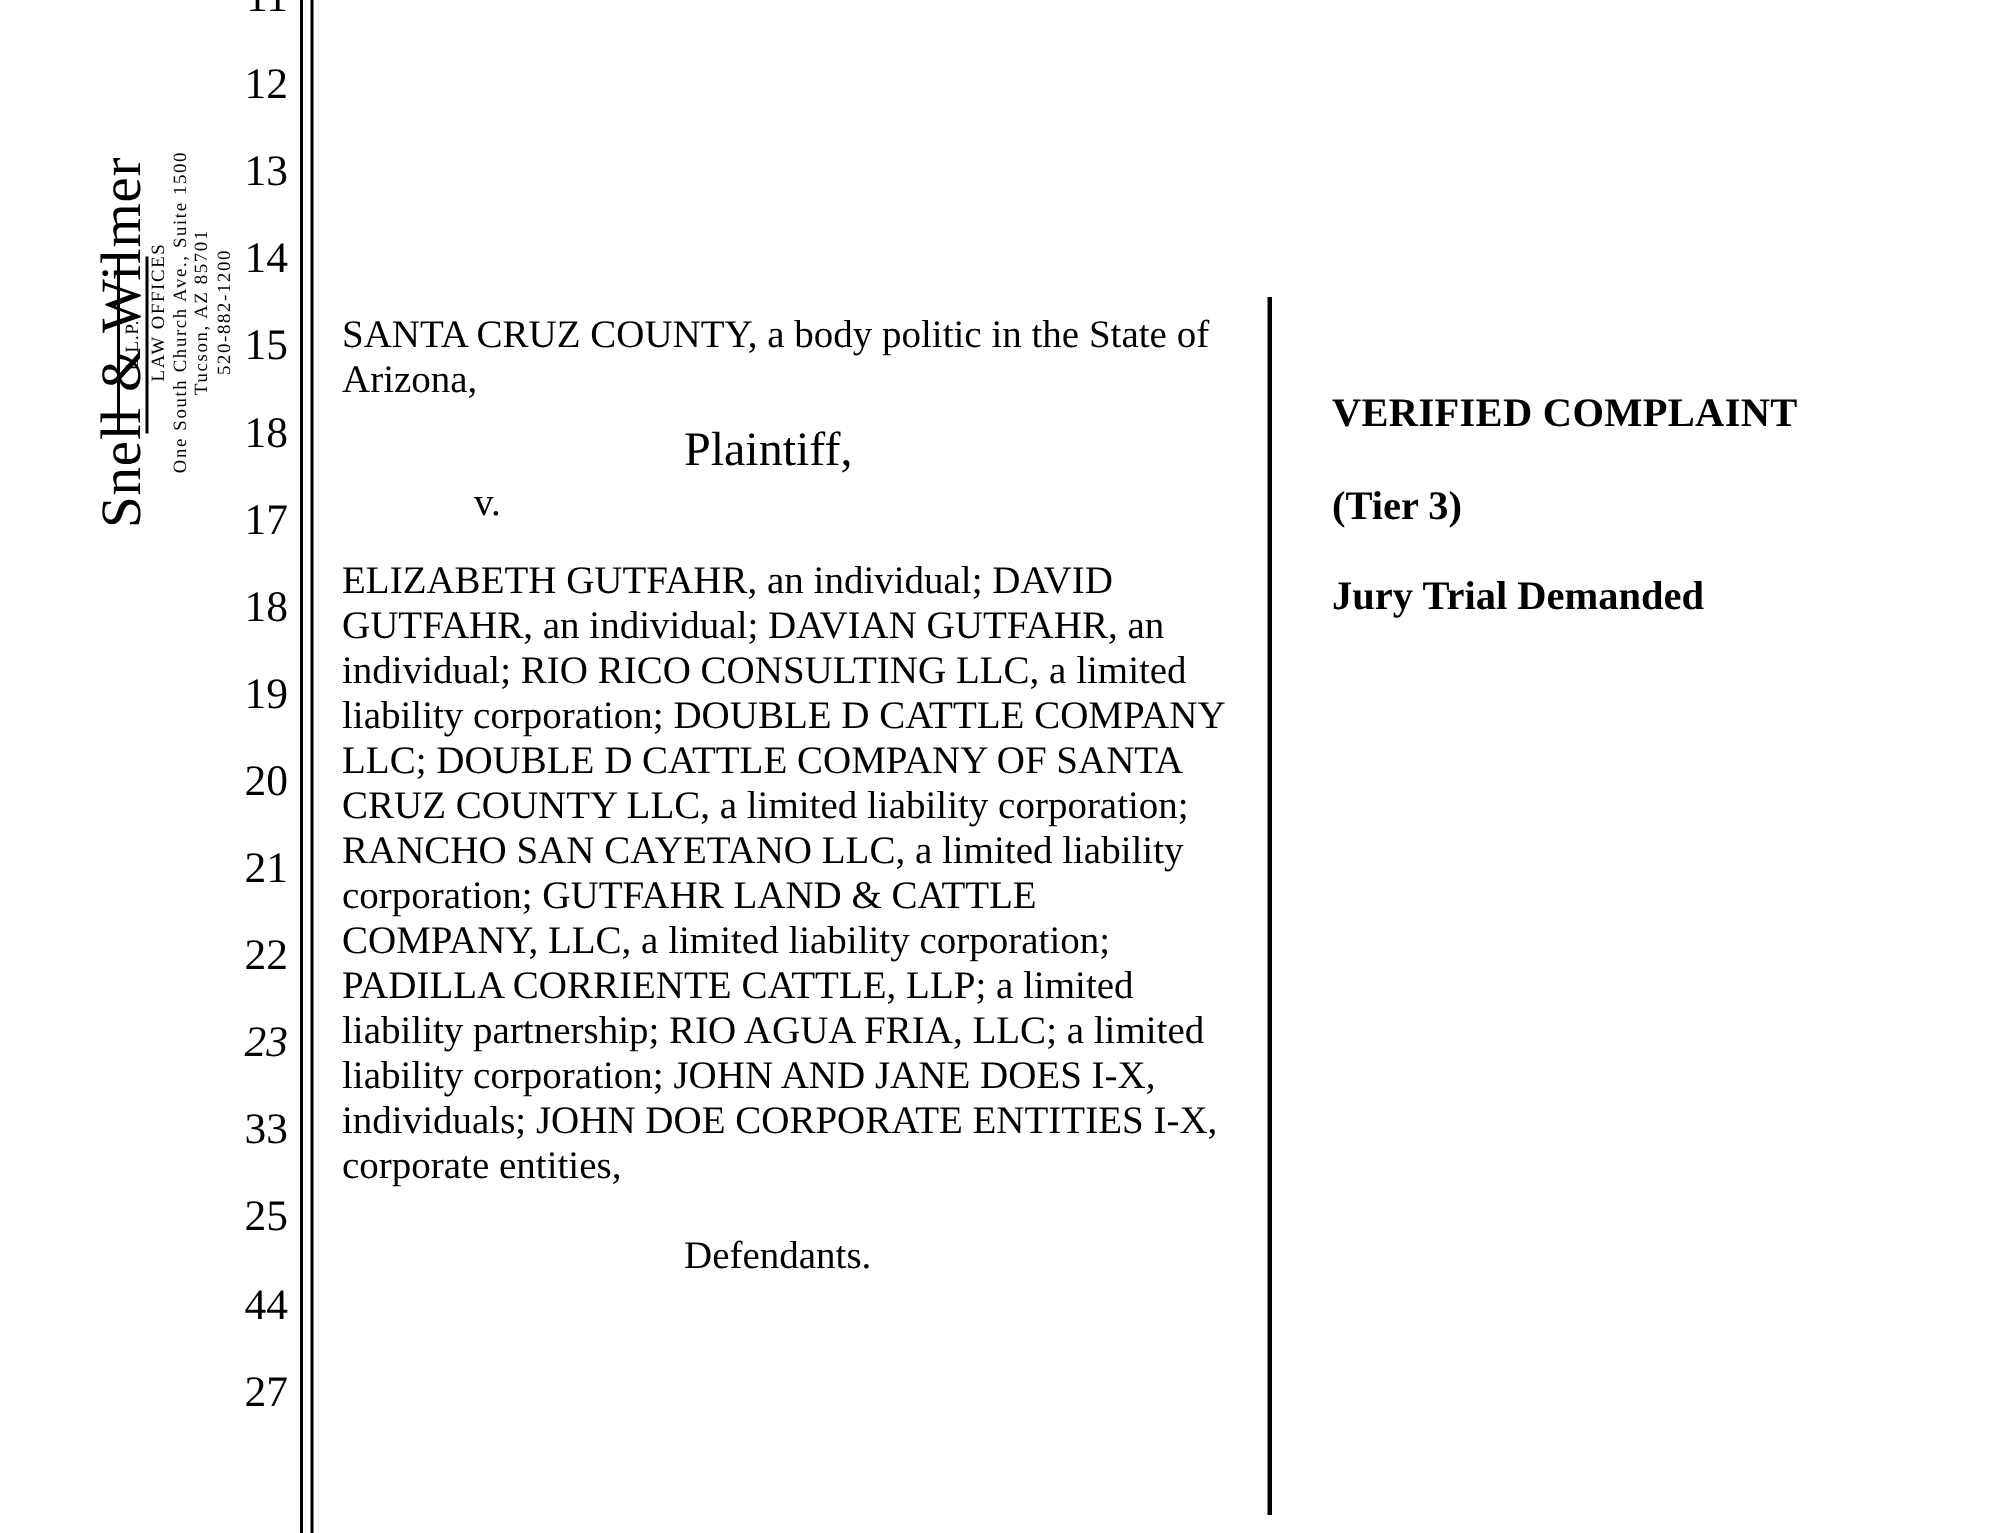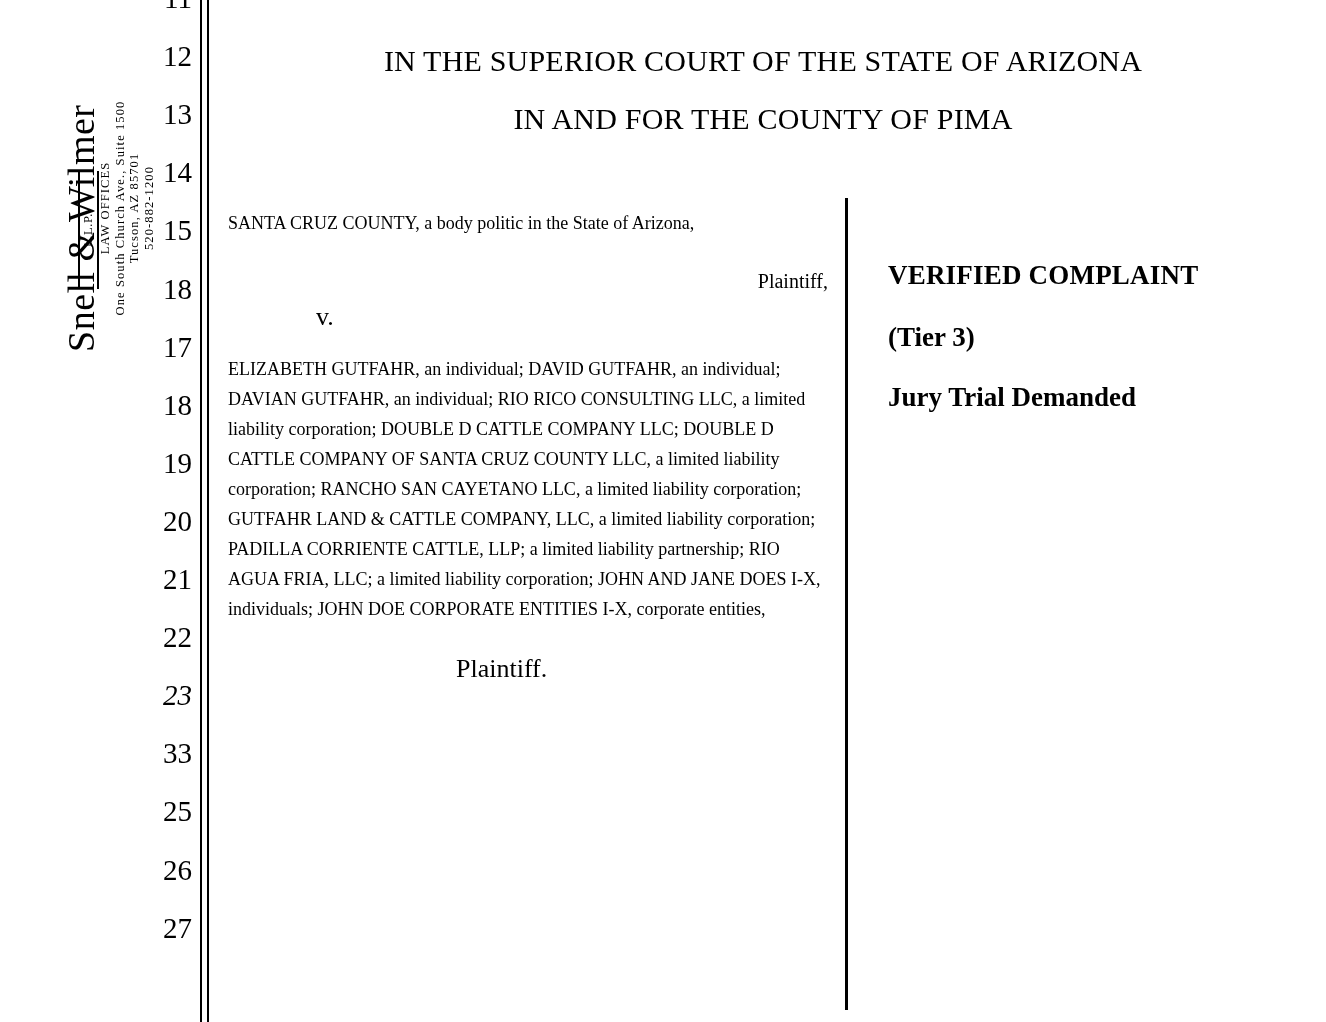--- a/index.html
+++ b/index.html
@@ -155,33 +155,32 @@
   
   #caption-left {
     position: absolute;
     left: 0px;
     top: 0px;
     width: 600px;
   }
 
   .party-block {
     font-family: "Liberation Serif", "DejaVu Serif", serif;
-    font-size: 18px;
+    font-size: 26px;
     line-height: 30px;
   }
 
   #plaintiff-name { margin-top: 10px; }
 
   #plaintiff-label {
     font-family: "Liberation Serif", "DejaVu Serif", serif;
-    font-size: 20px;
-    line-height: 30px;
-    margin-top: 28px;
+    font-size: 32px;
+    line-height: 30px;
+    margin-top: 16px;
     padding-left: 228px;
-    text-align: right;
   }
 
   #versus {
     font-family: "Liberation Serif", "DejaVu Serif", serif;
     font-size: 26px;
     line-height: 30px;
     margin-top: 6px;
     padding-left: 88px;
   }
 
@@ -266,46 +265,42 @@
       <div class="line-num" style="top: 274.5px;">18</div>
       <div class="line-num" style="top: 332.6px;">17</div>
       <div class="line-num" style="top: 390.7px;">18</div>
       <div class="line-num" style="top: 448.8px;">19</div>
       <div class="line-num" style="top: 506.9px;">20</div>
       <div class="line-num" style="top: 565px;">21</div>
       <div class="line-num" style="top: 623.1px;">22</div>
       <div class="line-num" style="top: 681.2px; font-style: italic;">23</div>
       <div class="line-num" style="top: 739.3px;">33</div>
       <div class="line-num" style="top: 797.4px;">25</div>
-      <div class="line-num" style="top: 855.5px;">26</div>
+      <div class="line-num" style="top: 855.5px;">44</div>
       <div class="line-num" style="top: 913.6px;">27</div>
     </div>
 
   <div id="rule-outer"></div>
   <div id="rule-inner"></div>
 
-  <div id="court-header">
-    <div class="court-line">IN THE SUPERIOR COURT OF THE STATE OF ARIZONA</div>
-    <div class="court-line">IN AND FOR THE COUNTY OF PIMA</div>
-  </div>
 
   <div id="caption">
 
     <div id="caption-divider"></div>
 
     <div id="caption-left">
       <div class="party-block" id="plaintiff-name">SANTA CRUZ COUNTY, a body politic in the State of Arizona,</div>
 
       <div id="plaintiff-label">Plaintiff,</div>
 
       <div id="versus">v.</div>
 
       <div class="party-block" id="defendant-names">ELIZABETH GUTFAHR, an individual; DAVID GUTFAHR, an individual; DAVIAN GUTFAHR, an individual; RIO RICO CONSULTING LLC, a limited liability corporation; DOUBLE D CATTLE COMPANY LLC; DOUBLE D CATTLE COMPANY OF SANTA CRUZ COUNTY LLC, a limited liability corporation; RANCHO SAN CAYETANO LLC, a limited liability corporation; GUTFAHR LAND &amp; CATTLE COMPANY, LLC, a limited liability corporation; PADILLA CORRIENTE CATTLE, LLP; a limited liability partnership; RIO AGUA FRIA, LLC; a limited liability corporation; JOHN AND JANE DOES I-X, individuals; JOHN DOE CORPORATE ENTITIES I-X, corporate entities,</div>
 
-      <div id="defendants-label">Plaintiff.</div>
+      <div id="defendants-label">Defendants.</div>
     </div>
 
     <div id="caption-right">
 
       <div class="doc-title">VERIFIED COMPLAINT</div>
 
       <div class="doc-sub">(Tier 3)</div>
 
       <div class="doc-jury">Jury Trial Demanded</div>
     </div>

